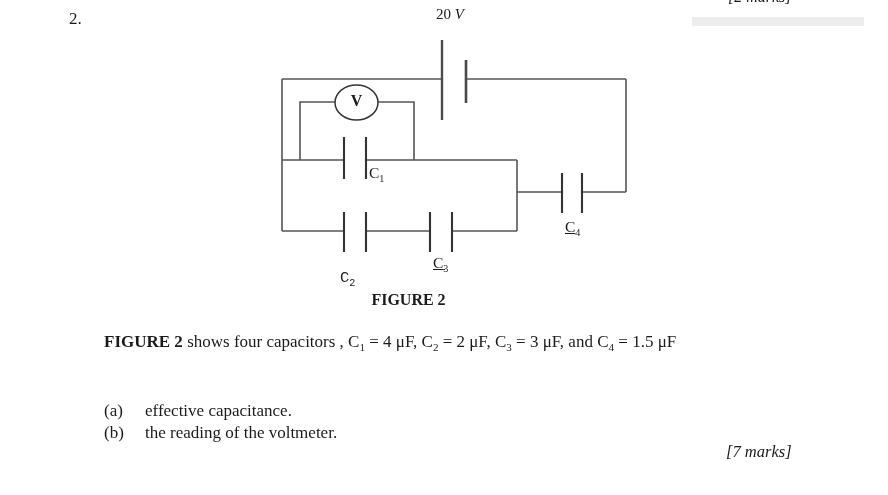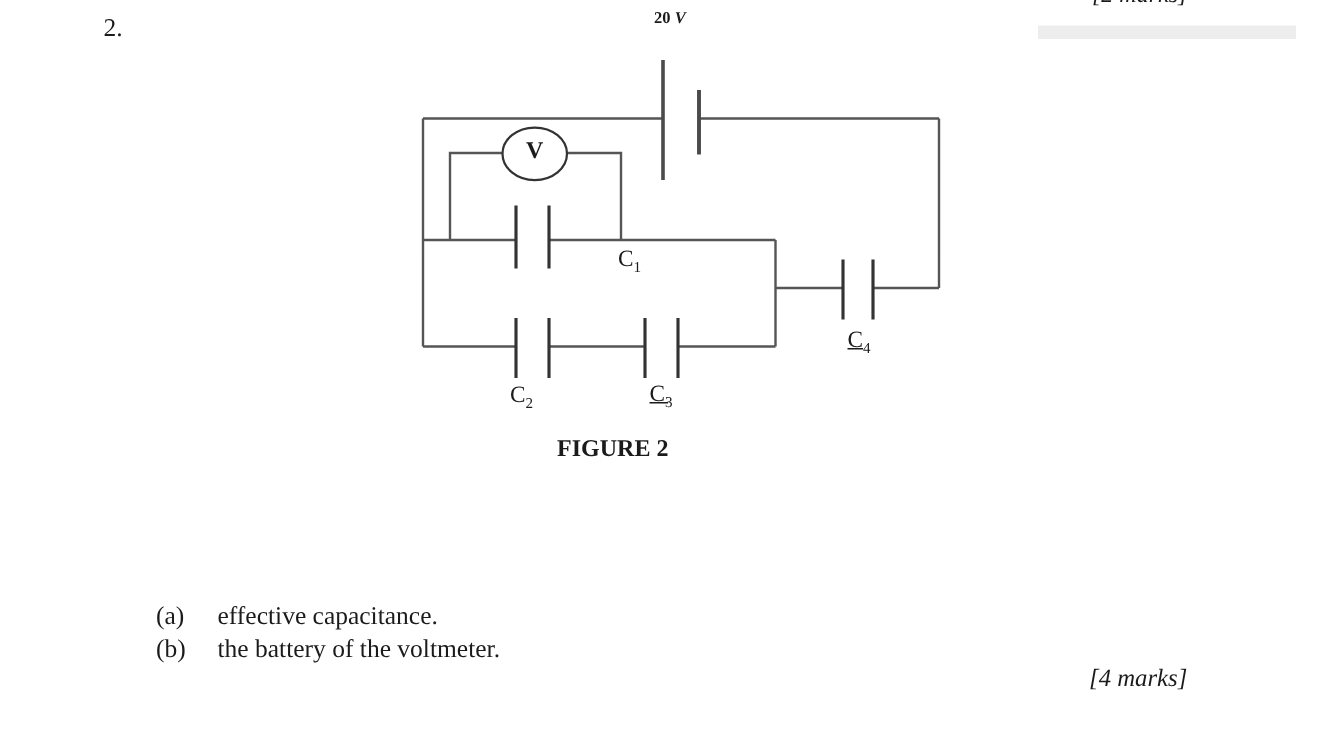--- a/index.html
+++ b/index.html
@@ -18,29 +18,29 @@
 
   .marks-top {
     left: 728px; top: -13px;
     font-size: 16px; font-style: italic; line-height: 20px;
   }
   .scan-smudge {
     left: 692px; top: 17px; width: 172px; height: 9px;
     background: #ededed;
   }
 
-  .battery-label { left: 436px; top: 6px; font-size: 11px; white-space: pre; font-weight: bold; }
+  .battery-label { left: 436px; top: 6px; font-size: 15px; white-space: pre; }
   .battery-label .unit { font-style: italic; }
 
   .circuit-svg { left: 270px; top: 35px; }
 
   .cap-label { font-size: 15.5px; white-space: nowrap; }
   .cap-label sub, .para sub { font-size: 0.65em; }
-  .cap-label-c1 { left: 369px; top: 164px; margin-left: 43px; }
-  .cap-label-c2 { left: 340px; top: 255px; }
+  .cap-label-c1 { left: 369px; top: 164px; }
+  .cap-label-c2 { left: 340px; top: 269px; font-family: Liberation Mono, monospace; }
   .cap-label-c3 { left: 433px; top: 254px; text-decoration: underline; }
   .cap-label-c4 { left: 565px; top: 218px; text-decoration: underline; }
 
   .voltmeter-letter {
     left: 335px; top: 92px; width: 43px;
     text-align: center; font-size: 16px; font-weight: bold;
   }
 
   .figure-caption {
     left: 338px; top: 291px; width: 141px;
@@ -123,28 +123,29 @@
   <div class="abs voltmeter-letter">V</div>
 
   <div class="abs cap-label cap-label-c1"><span>C</span><sub>1</sub></div>
   <div class="abs cap-label cap-label-c2"><span>C</span><sub>2</sub></div>
   <div class="abs cap-label cap-label-c3"><span>C</span><sub>3</sub></div>
   <div class="abs cap-label cap-label-c4"><span>C</span><sub>4</sub></div>
 
   <div class="abs figure-caption">FIGURE 2</div>
 
   <div class="abs para">
+      <div><b>FIGURE 2</b><span> shows four capacitors , C</span><span style="font-size:0.65em;vertical-align:sub">1</span><span> = 4 μF, C</span><span style="font-size:0.65em;vertical-align:sub">2</span><span> = 2 μF, C</span><span style="font-size:0.65em;vertical-align:sub">3</span><span> = 3 μF, and C</span><span style="font-size:0.65em;vertical-align:sub">4</span><span> = 1.5 μF</span></div>
     </div>
 
   <div class="abs item-list">
     <div class="item-row">
       <span class="item-marker">(a)</span>
       <span>effective capacitance.</span>
     </div>
     <div class="item-row">
       <span class="item-marker">(b)</span>
-      <span>the battery of the voltmeter.</span>
+      <span>the reading of the voltmeter.</span>
     </div>
   </div>
 
-  <div class="abs marks-bottom">[4 marks]</div>
+  <div class="abs marks-bottom">[7 marks]</div>
 
 </div>
 
 </body></html>

